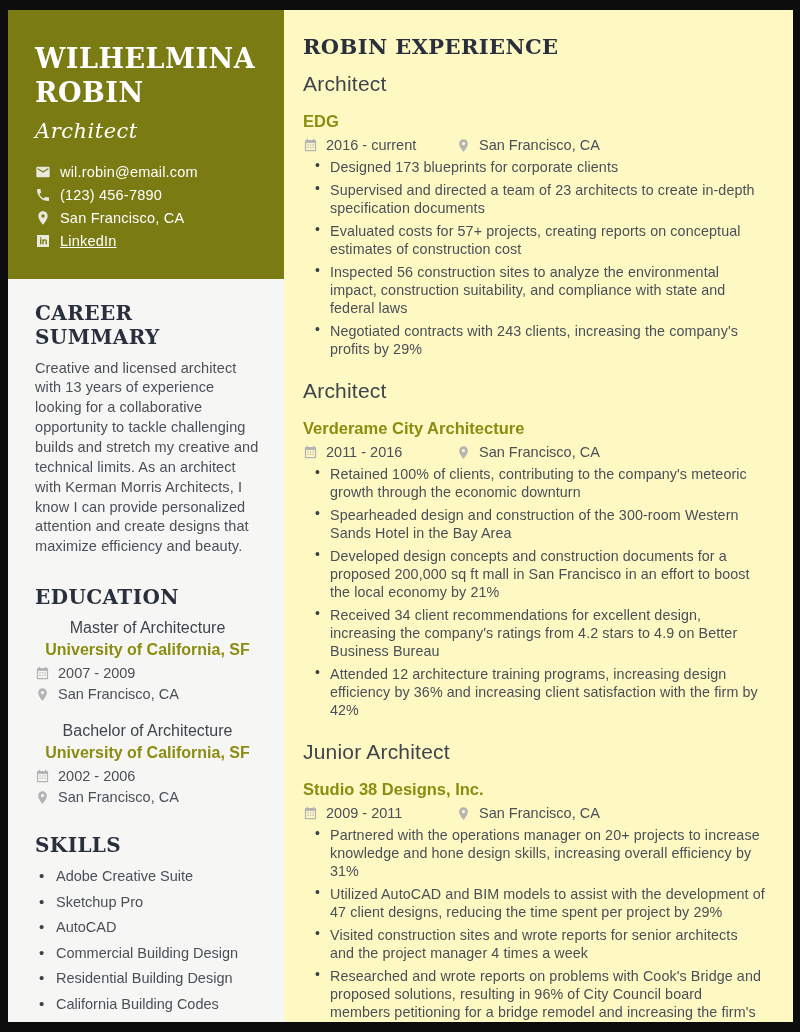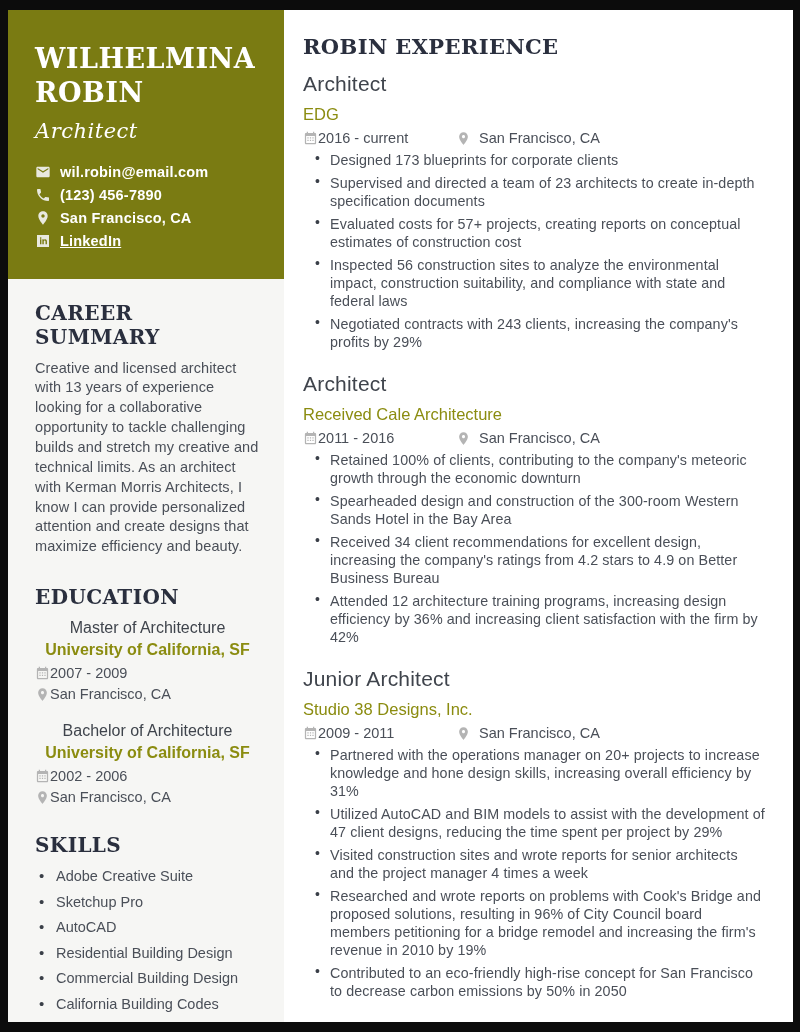--- a/index.html
+++ b/index.html
@@ -1,56 +1,56 @@
 <!DOCTYPE html>
 <html><head>
 <meta charset="utf-8">
 <style>
   * { margin:0; padding:0; box-sizing:border-box; }
   html,body { width:800px; height:1032px; }
   body { background:#0c0c0c; font-family:"Liberation Sans", sans-serif; position:relative; }
-  .page { position:absolute; left:8px; top:10px; width:785px; height:1012px; background:#ffffff; display:flex; overflow:hidden; }
+  .page { position:absolute; left:8px; top:10px; width:785px; height:1012px; background:#fef9c3; display:flex; overflow:hidden; }
 
   
   .sidebar { width:276px; background:#f6f6f4; flex-shrink:0; }
   .olive-block { background:#7a7b12; color:#ffffff; padding:32px 24px 30px 27px; }
   .name { font-family:"DejaVu Serif", serif; font-weight:bold; font-size:27px; line-height:1.25; letter-spacing:0.5px; }
   .job-title-side { font-family:"DejaVu Serif", serif; font-style:italic; font-size:21px; margin-top:9px; letter-spacing:0.5px; }
   .contact { margin-top:21px; }
-  .contact-row { display:flex; align-items:center; gap:9px; margin-bottom:7px; font-size:14.5px; font-weight:bold; letter-spacing:0.2px; }
+  .contact-row { display:flex; align-items:center; gap:9px; margin-bottom:7px; font-size:14.5px; font-weight:normal; letter-spacing:0.2px; }
   .contact-row:last-child { margin-bottom:0; }
   .contact-row a { color:#ffffff; text-decoration:underline; }
   .cicon { width:16px; height:16px; flex-shrink:0; display:inline-flex; }
   .cicon svg { width:100%; height:100%; fill:#e9e9df; }
 
   .side-content { padding:22px 24px 0 27px; }
   .side-heading { font-family:"DejaVu Serif", serif; font-weight:bold; font-size:20px; color:#2a2f3e; letter-spacing:0.4px; margin-bottom:10px; }
   .summary-text { font-size:14.5px; line-height:1.37; color:#4a4f58; letter-spacing:0.1px; }
 
   .section-gap { margin-top:28px; }
   .edu-entry { margin-bottom:20px;text-align:center; }
   .edu-degree { font-size:16px; color:#3f444c; margin-bottom:4px; }
   .edu-school { font-size:16px; font-weight:bold; color:#8b8c10; margin-bottom:6px; }
-  .meta-row { display:flex; align-items:center; font-size:14.5px; color:#4a4f58; margin-bottom:5px; }
+  .meta-row { display:flex; align-items:center; gap:8px; font-size:14.5px; color:#4a4f58; margin-bottom:5px; }
   .gicon { width:15px; height:15px; flex-shrink:0; display:inline-flex; }
   .gicon svg { width:100%; height:100%; fill:#b4b4b4; }
 
   .skills-list { list-style:none; margin-top:2px; }
   .skills-list li { position:relative; padding-left:21px; font-size:14.5px; color:#4a4f58; margin-bottom:6px; line-height:1.35; }
   .skills-list li::before { content:"•"; position:absolute; left:4px; top:-1px; color:#3a3f48; font-size:15px; }
 
   
   .main { flex:1; padding:24px 28px 0 19px; }
   .main-heading { font-family:"DejaVu Serif", serif; font-weight:bold; font-size:21px; color:#2a2f3e; letter-spacing:0.4px; }
   .job { margin-top:13px; }
   .job + .job { margin-top:21px; }
   .job-title { font-size:21px; color:#3f444c; letter-spacing:0.2px; }
-  .job-company { font-size:16.5px; font-weight:normal; color:#8b8c10; margin-top:9px; }
+  .job-company { font-size:16.5px; font-weight:bold; color:#8b8c10; margin-top:16px; }
   .job-meta { display:flex; align-items:center; margin-top:6px; margin-bottom:5px; font-size:14.5px; color:#4a4f58; }
-  .job-meta .mdate { display:flex; align-items:center; gap:0; min-width:153px; }
+  .job-meta .mdate { display:flex; align-items:center; gap:8px; min-width:153px; }
   .job-meta .mloc { display:flex; align-items:center; gap:8px; }
   .job-bullets { list-style:none; }
   .job-bullets li { position:relative; padding-left:27px; font-size:14.3px; line-height:1.26; color:#4a4f58; margin-bottom:5px; letter-spacing:0.1px; }
   .job-bullets li::before { content:"•"; position:absolute; left:12px; top:-1px; color:#3a3f48; font-size:14px; }
 </style>
 </head>
 <body>
 
 <div class="page">
 
@@ -150,22 +150,22 @@
           </div>
         </div>
       </div>
 
       <div class="section-gap">
         <div class="side-heading">SKILLS</div>
         <ul class="skills-list">
           <li>Adobe Creative Suite</li>
           <li>Sketchup Pro</li>
           <li>AutoCAD</li>
+          <li>Commercial Building Design</li>
           <li>Residential Building Design</li>
-          <li>Commercial Building Design</li>
           <li>California Building Codes</li>
           <li>Research</li>
 
         </ul>
       </div>
     </div>
   </aside>
 
   <main class="main">
     <div class="main-heading">ROBIN EXPERIENCE</div>
@@ -195,21 +195,21 @@
         <li>Designed 173 blueprints for corporate clients</li>
         <li>Supervised and directed a team of 23 architects to create in-depth specification documents</li>
         <li>Evaluated costs for 57+ projects, creating reports on conceptual estimates of construction cost</li>
         <li>Inspected 56 construction sites to analyze the environmental impact, construction suitability, and compliance with state and federal laws</li>
         <li>Negotiated contracts with 243 clients, increasing the company's profits by 29%</li>
       </ul>
     </section>
 
     <section class="job">
       <div class="job-title">Architect</div>
-      <div class="job-company">Received Cale Architecture</div>
+      <div class="job-company">Verderame City Architecture</div>
       <div class="job-meta">
         <span class="mdate">
           <span class="gicon">
             <svg viewBox="0 0 24 24">
                 <path d="M19 3h-1V1h-2v2H8V1H6v2H5c-1.11 0-1.99.9-1.99 2L3 19c0 1.1.89 2 2 2h14c1.1 0 2-.9 2-2V5c0-1.1-.9-2-2-2zm0 16H5V8h14v11zM7 10h2v2H7zm4 0h2v2h-2zm4 0h2v2h-2zM7 14h2v2H7zm4 0h2v2h-2zm4 0h2v2h-2z"></path>
               </svg>
           </span>
           <span>2011 - 2016</span>
         </span>
         <span class="mloc">
@@ -217,20 +217,21 @@
             <svg viewBox="0 0 24 24">
                 <path d="M12 2C8.13 2 5 5.13 5 9c0 5.25 7 13 7 13s7-7.75 7-13c0-3.87-3.13-7-7-7zm0 9.5c-1.38 0-2.5-1.12-2.5-2.5s1.12-2.5 2.5-2.5 2.5 1.12 2.5 2.5-1.12 2.5-2.5 2.5z"></path>
               </svg>
           </span>
           <span>San Francisco, CA</span>
         </span>
       </div>
       <ul class="job-bullets">
         <li>Retained 100% of clients, contributing to the company's meteoric growth through the economic downturn</li>
         <li>Spearheaded design and construction of the 300-room Western Sands Hotel in the Bay Area</li>
+        <li>Developed design concepts and construction documents for a proposed 200,000 sq ft mall in San Francisco in an effort to boost the local economy by 21%</li>
         <li>Received 34 client recommendations for excellent design, increasing the company's ratings from 4.2 stars to 4.9 on Better Business Bureau</li>
         <li>Attended 12 architecture training programs, increasing design efficiency by 36% and increasing client satisfaction with the firm by 42%</li>
       </ul>
     </section>
 
     <section class="job">
       <div class="job-title">Junior Architect</div>
       <div class="job-company">Studio 38 Designs, Inc.</div>
       <div class="job-meta">
         <span class="mdate">

